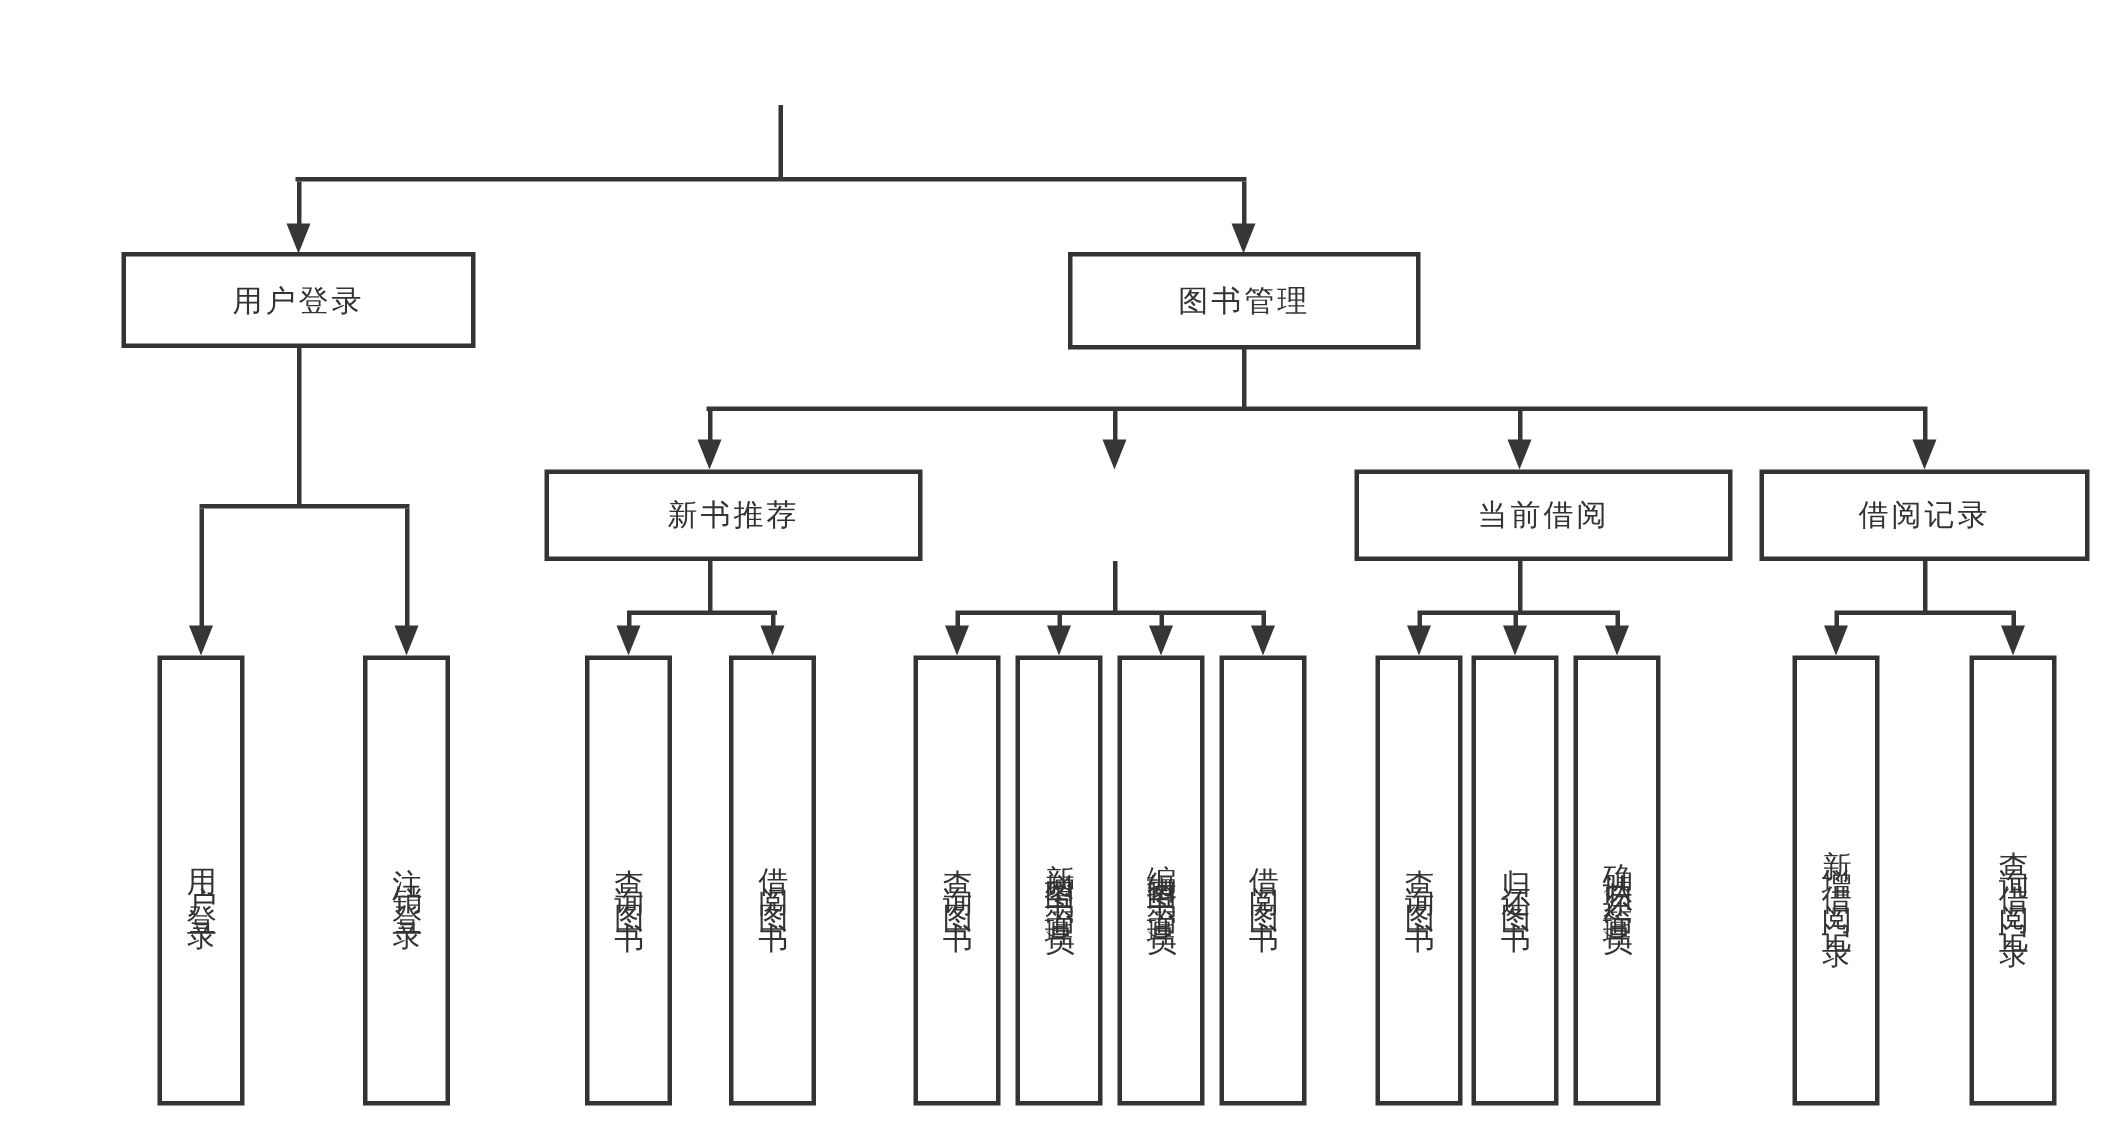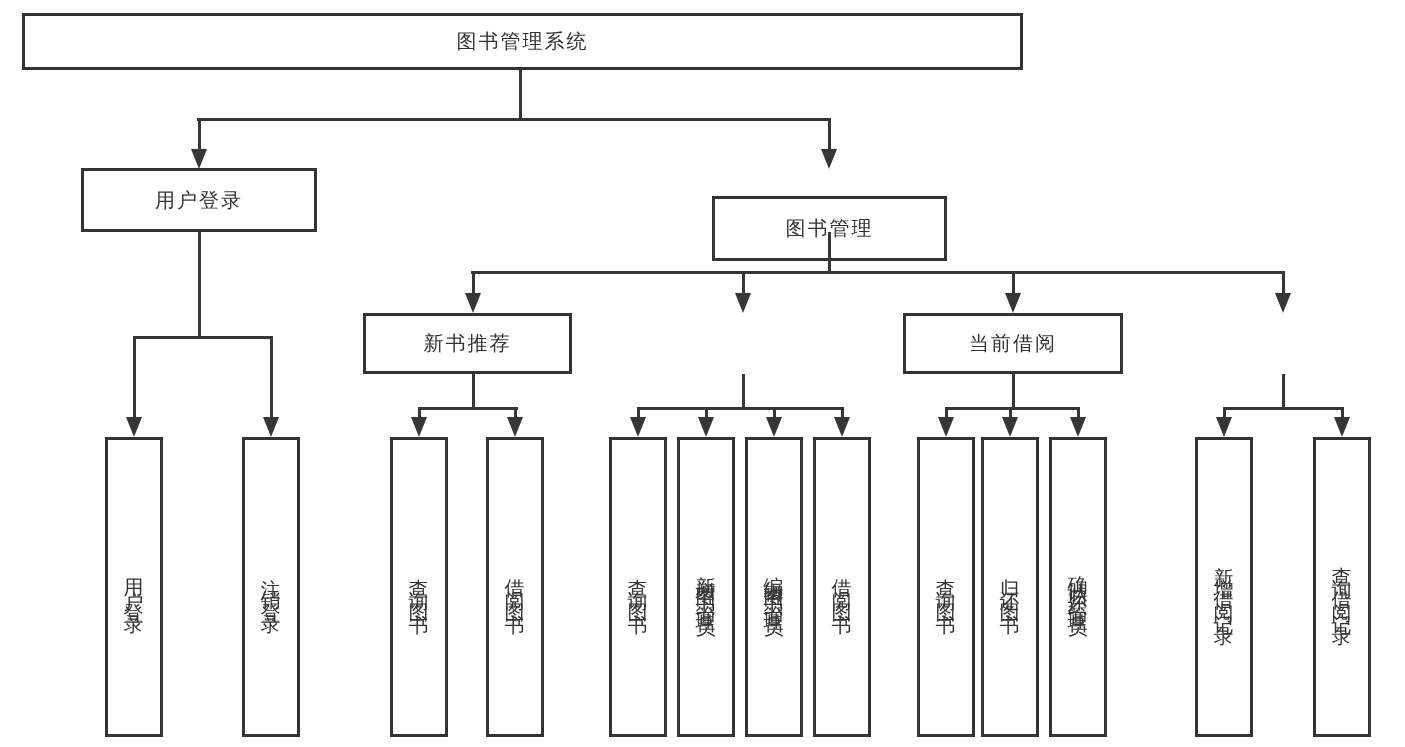--- a/index.html
+++ b/index.html
@@ -38,54 +38,54 @@
     position:absolute;left:1186px;top:712px;font-size:19px;
     color:var(--watermark);letter-spacing:1px;white-space:nowrap;
     text-shadow:1px 1px 1px rgba(255,255,255,.85);
   }
 </style>
 </head>
 <body>
 
 <div id="stage">
 
-  <div class="box" style="left:22px;top:13px;width:1001px;height:57px;">
-    <span class="node-label">图书管理系统</span>
-  </div>
 
   <div class="v" style="left:519px;top:70px;height:49px;"></div>
   <div class="h" style="left:197px;top:118px;width:634px;"></div>
   <div class="v" style="left:198px;top:121px;height:29px;"></div>
   <div class="tri" style="left:191px;top:149px;"></div>
   <div class="v" style="left:828px;top:121px;height:29px;"></div>
   <div class="tri" style="left:821px;top:149px;"></div>
 
   <div class="box" style="left:81px;top:168px;width:236px;height:64px;">
     <span class="node-label">用户登录</span>
   </div>
-  <div class="box" style="left:712px;top:168px;width:235px;height:65px;margin-top:28px;">
+  <div class="box" style="left:712px;top:168px;width:235px;height:65px;">
     <span class="node-label">图书管理</span>
   </div>
 
   <div class="v" style="left:828px;top:232px;height:41px;"></div>
   <div class="h" style="left:471px;top:271px;width:814px;"></div>
   <div class="v" style="left:472px;top:274px;height:20px;"></div>
   <div class="tri" style="left:465px;top:293px;"></div>
   <div class="v" style="left:742px;top:274px;height:20px;"></div>
   <div class="tri" style="left:735px;top:293px;"></div>
   <div class="v" style="left:1012px;top:274px;height:20px;"></div>
   <div class="tri" style="left:1005px;top:293px;"></div>
   <div class="v" style="left:1282px;top:274px;height:20px;"></div>
   <div class="tri" style="left:1275px;top:293px;"></div>
 
-  <div class="box" style="left:363px;top:313px;width:209px;height:61px;">
+  <div class="box" style="left:363px;top:313px;width:252px;height:61px;">
     <span class="node-label">新书推荐</span>
   </div>
-  <div class="box" style="left:903px;top:313px;width:220px;height:61px;">
+  <div class="box" style="left:903px;top:313px;width:252px;height:61px;">
     <span class="node-label">当前借阅</span>
+  </div>
+  <div class="box" style="left:1173px;top:313px;width:220px;height:61px;">
+    <span class="node-label">借阅记录</span>
   </div>
 
   <div class="v" style="left:198px;top:232px;height:106px;"></div>
   <div class="h" style="left:133px;top:336px;width:140px;"></div>
   <div class="v" style="left:133px;top:339px;height:79px;"></div>
   <div class="tri" style="left:126px;top:417px;"></div>
   <div class="v" style="left:270px;top:339px;height:79px;"></div>
   <div class="tri" style="left:263px;top:417px;"></div>
 
   <div class="v" style="left:472px;top:374px;height:35px;"></div>

